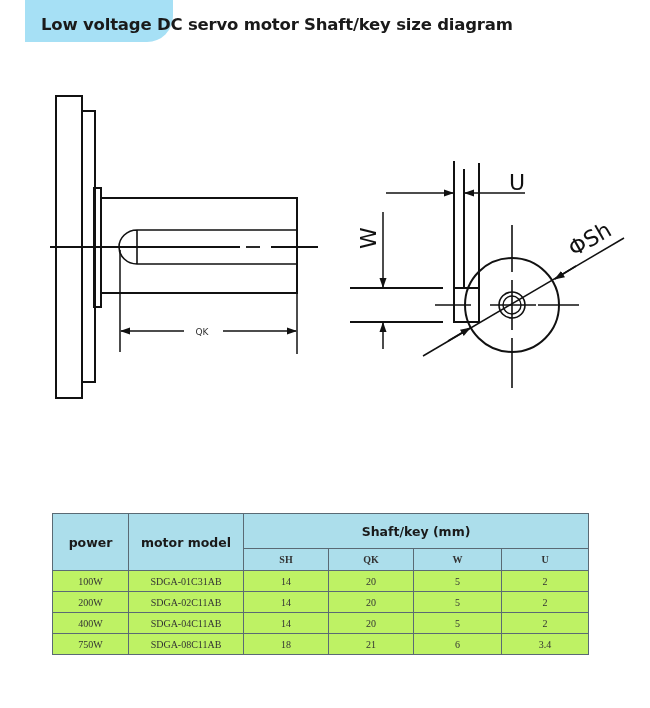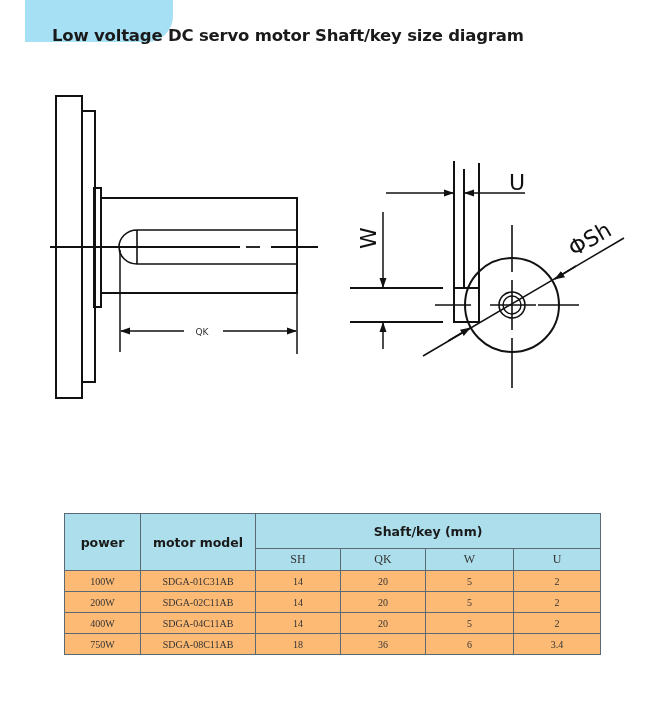--- a/index.html
+++ b/index.html
@@ -1,34 +1,34 @@
 <!DOCTYPE html>
 <html><head>
 <meta charset="utf-8">
 <style>
   html, body { margin: 0; padding: 0; background: #ffffff; }
   body { width: 650px; height: 708px; position: relative; overflow: hidden;
          font-family: "DejaVu Sans", sans-serif; color: #111; }
   .title-tab { position: absolute; left: 25px; top: 0; width: 148px; height: 42px;
                background: #a6e0f5; border-bottom-right-radius: 26px; }
-  .title { position: absolute; left: 36px; top: 10px; margin: 16px;
+  .title { position: absolute; left: 36px; top: 10px; margin: 5px;
            font-family: "DejaVu Sans", sans-serif; font-weight: bold; font-size: 16.5px;
            color: #1a1a1a; white-space: nowrap; letter-spacing: -0.2px; }
   .diagram { position: absolute; left: 0; top: 0; }
   .diagram text { font-family: "DejaVu Sans", sans-serif; }
-  table.spec { position: absolute; left: 64px; top: 513px; width: 536px;
+  table.spec { position: absolute; left: 52px; top: 513px; width: 536px;
                border-collapse: collapse; table-layout: fixed; padding-left: 40px; }
   table.spec th, table.spec td { border: 1px solid #5a6a74; text-align: center; padding: 0; }
   table.spec th { background: #acdeeb; }
   .th-main { font-family: "DejaVu Sans", sans-serif; font-weight: bold; font-size: 12.5px;
              color: #1a1a1a; height: 34px; }
-  .th-sub { font-family: "Liberation Serif", serif; font-weight: normal; font-size: 12px;
+  .th-sub { font-family: "Liberation Serif", serif; font-weight: bold; font-size: 10px;
             color: #333; height: 21px; }
   table.spec td { font-family: "Liberation Serif", serif; font-size: 10px; color: #333;
-                  height: 20px; background: #fdba74; }
+                  height: 20px; background: #bef264; }
 </style>
 </head>
 <body>
 
 <div class="title-tab"></div>
 <h1 class="title">Low voltage DC servo motor Shaft/key size diagram</h1>
 
 <svg class="diagram" width="650" height="500" viewBox="0 0 650 500">
   <defs>
     <marker id="arr" viewBox="0 0 10 10" refX="9" refY="5" markerWidth="7" markerHeight="7" orient="auto-start-reverse">
@@ -125,18 +125,18 @@
       <td>SDGA-04C11AB</td>
       <td>14</td>
       <td>20</td>
       <td>5</td>
       <td>2</td>
     </tr>
     <tr>
       <td>750W</td>
       <td>SDGA-08C11AB</td>
       <td>18</td>
-      <td>36</td>
+      <td>21</td>
       <td>6</td>
       <td>3.4</td>
     </tr>
   </tbody>
 </table>
 
 </body></html>

